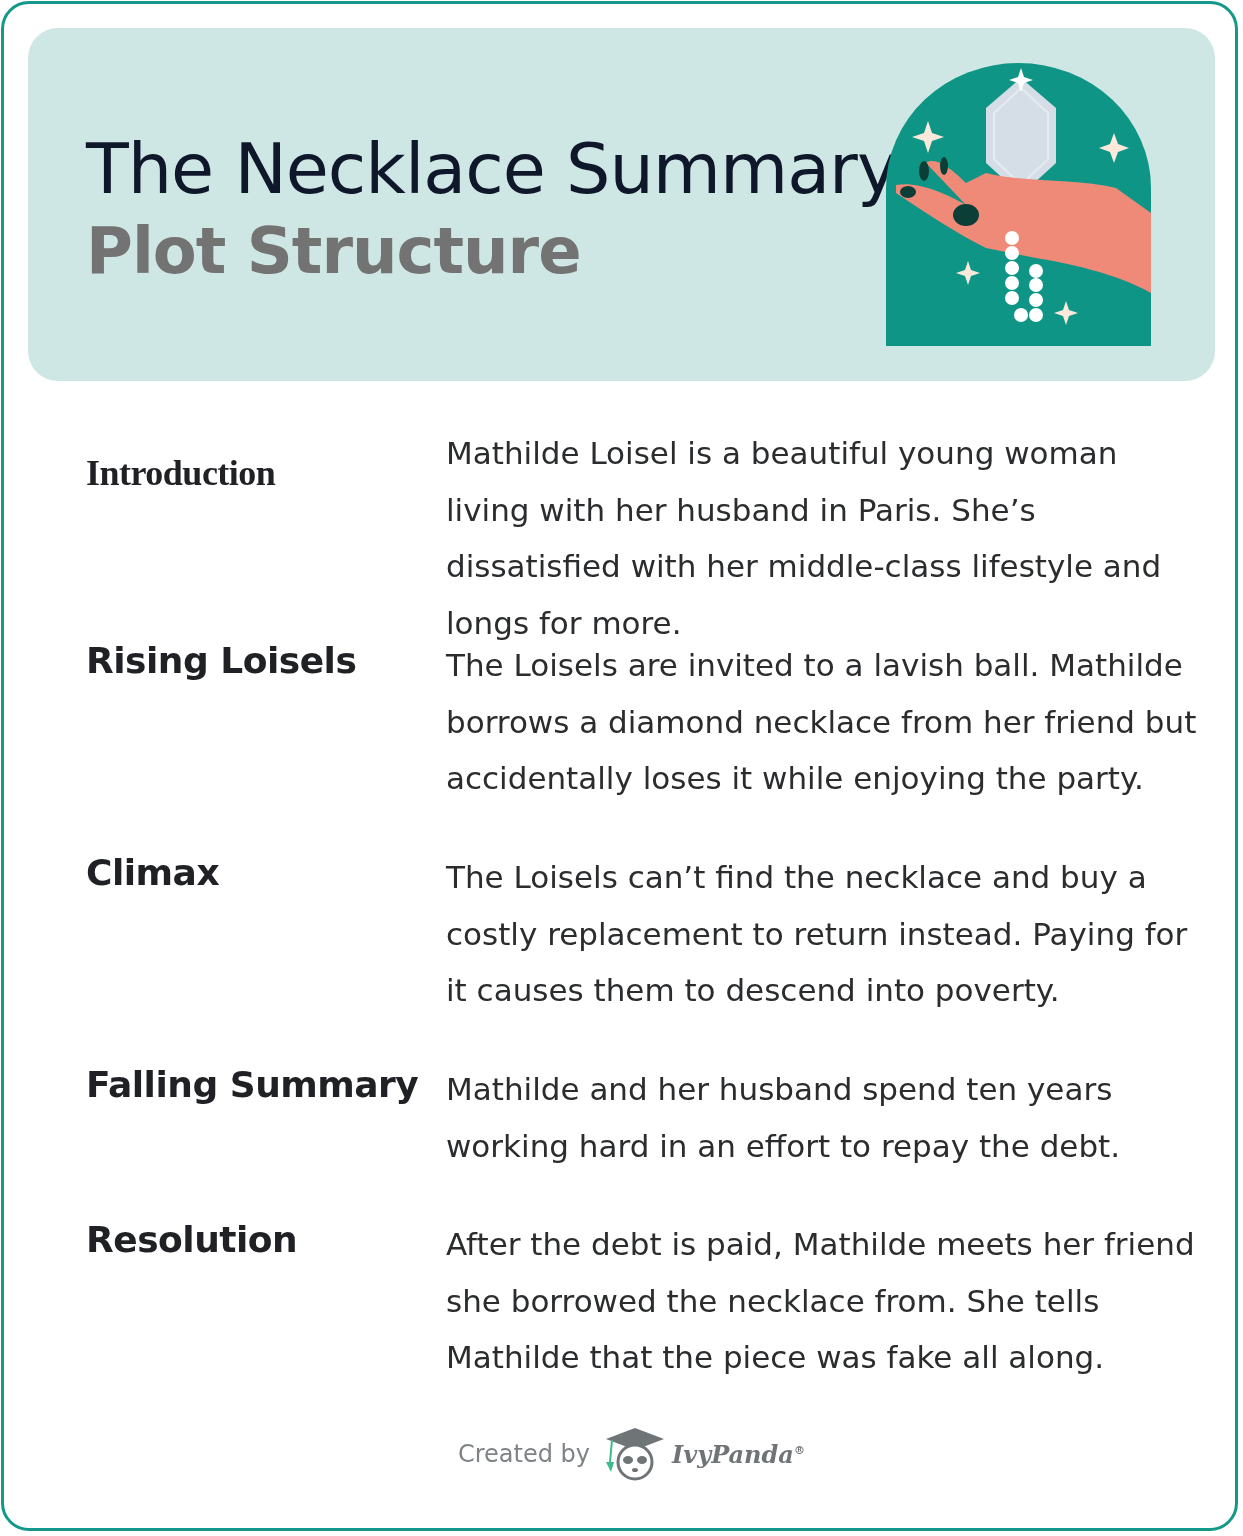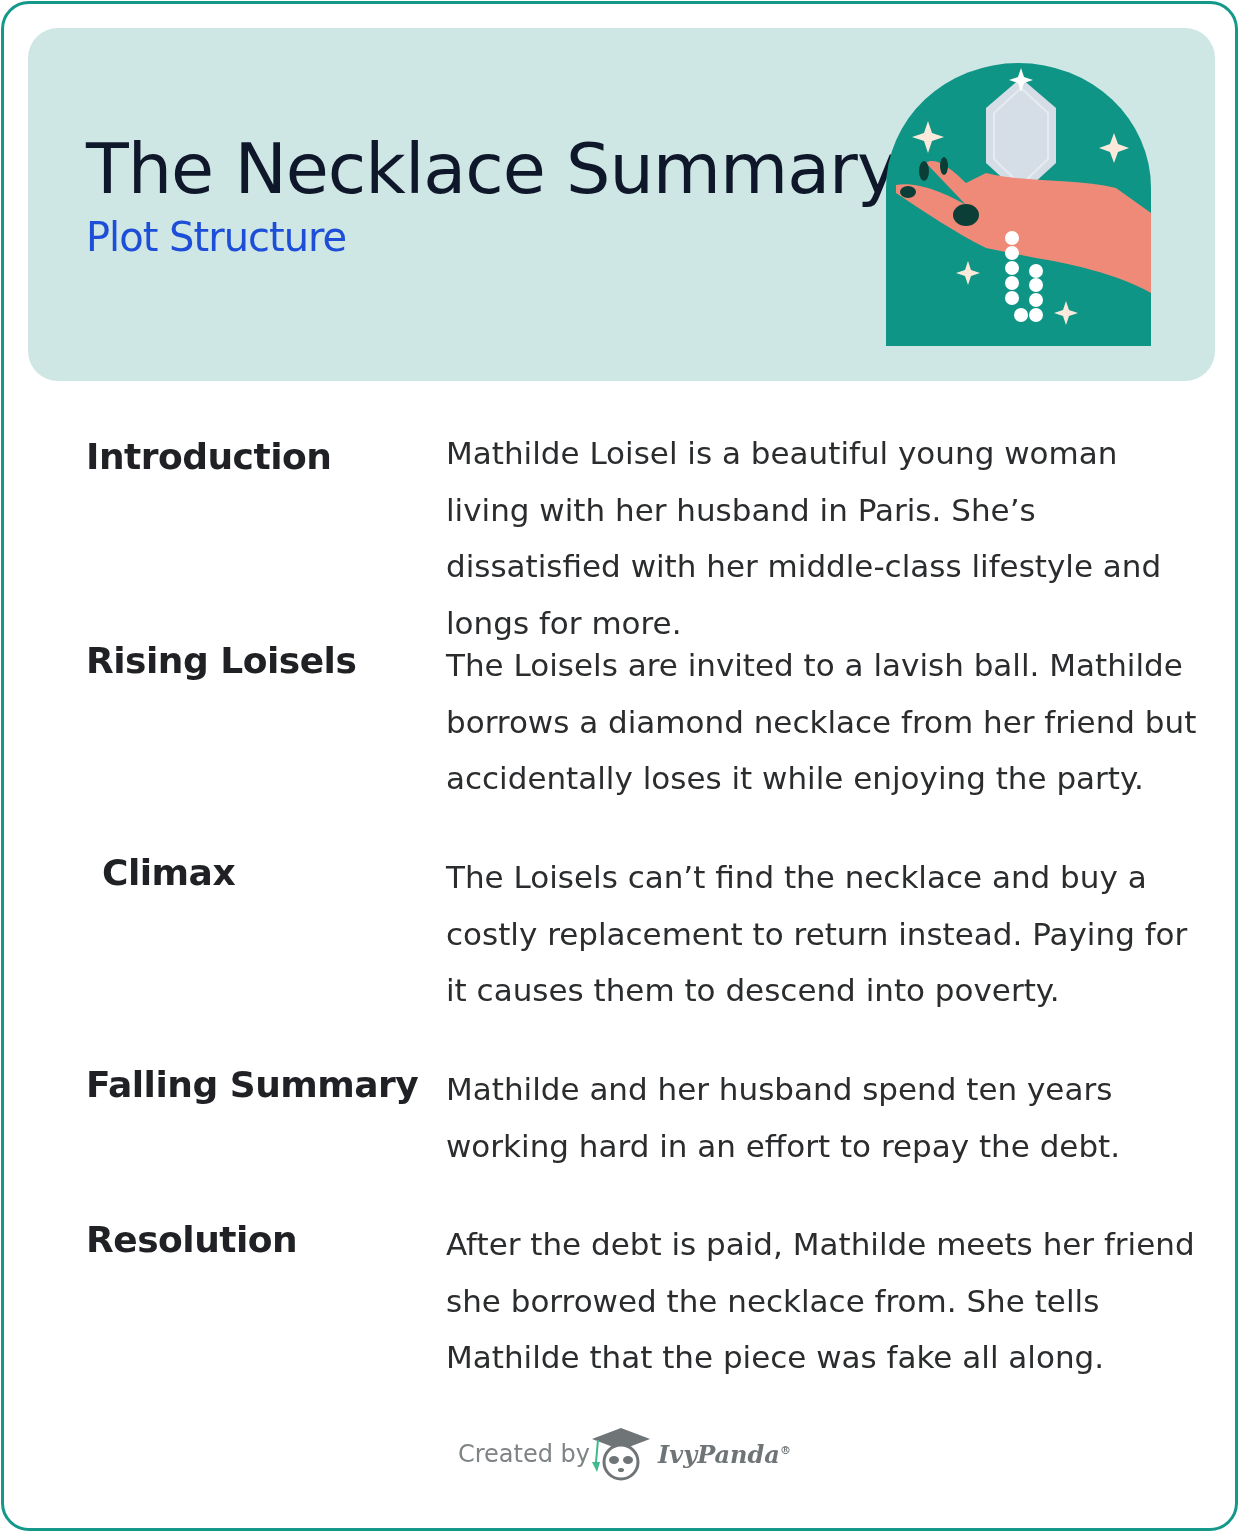--- a/index.html
+++ b/index.html
@@ -1,25 +1,25 @@
 <!DOCTYPE html>
 <html><head>
 <meta charset="utf-8">
 <style>
   html, body { margin:0; padding:0; background:#ffffff; }
   body { width:1243px; height:1536px; position:relative; overflow:hidden; font-family:"DejaVu Sans", sans-serif; }
   .frame { position:absolute; left:1px; top:1px; width:1237px; height:1530px; border:3px solid #14988a; border-radius:28px; box-sizing:border-box; background:#fff; }
   .header { position:absolute; left:28px; top:28px; width:1187px; height:353px; background:#cfe7e4; border-radius:30px; }
   .title1 { position:absolute; left:86px; top:128px; font-size:70px; font-weight:normal; color:#0f172a; letter-spacing:-1px; }
-  .title2 { position:absolute; left:86px; top:214px; font-size:40px; font-weight:normal; color:#1d4ed8; letter-spacing:-1px; }
+  .title2 { position:absolute; left:86px; top:214px; font-size:64px; font-weight:bold; color:#737373; letter-spacing:-1px; }
   .illus { position:absolute; left:886px; top:63px; width:265px; height:283px; }
   .row-label { position:absolute; left:86px; font-size:36px; font-weight:bold; color:#1f2124; letter-spacing:-0.5px; }
   .row-text { position:absolute; left:446px; width:760px; font-size:31px; line-height:56.5px; color:#2a2c2e; }
   .footer { position:absolute; left:458px; top:1424px; height:60px; display:flex; align-items:center; }
-  .created { font-size:24px; color:#7e8386; margin-right:0; }
+  .created { font-size:24px; color:#7e8386; margin-right:14px; }
   .brand { font-family:"DejaVu Serif", serif; font-size:24px; font-weight:bold; color:#6f7477; margin-left:6px;font-style:italic; }
   .brand sup { font-size:11px; }
 </style>
 </head>
 <body>
 
 <div class="frame"></div>
 
 <div class="header"></div>
 <div class="title1">The Necklace Summary:</div>
@@ -47,27 +47,27 @@
     <circle cx="126" cy="220" r="7"></circle>
       <circle cx="126" cy="235" r="7"></circle>
       <circle cx="135" cy="252" r="7"></circle>
     <circle cx="150" cy="252" r="7"></circle>
       <circle cx="150" cy="237" r="7"></circle>
       <circle cx="150" cy="222" r="7"></circle>
       <circle cx="150" cy="208" r="7"></circle>
   </g>
 </svg>
 
-<div class="row-label" style="top:436px;">Introduction</div>
+<div class="row-label" style="top:452px;font-family:Liberation Serif, serif;">Introduction</div>
 <div class="row-text" style="top:425px;">Mathilde Loisel is a beautiful young woman living with her husband in Paris. She’s dissatisfied with her middle-class lifestyle and longs for more.</div>
 
 <div class="row-label" style="top:640px;">Rising Loisels</div>
 <div class="row-text" style="top:637px;">The Loisels are invited to a lavish ball. Mathilde borrows a diamond necklace from her friend but accidentally loses it while enjoying the party.</div>
 
-<div class="row-label" style="top:852px;margin-left:16px;">Climax</div>
+<div class="row-label" style="top:852px;">Climax</div>
 <div class="row-text" style="top:849px;">The Loisels can’t find the necklace and buy a costly replacement to return instead. Paying for it causes them to descend into poverty.</div>
 
 <div class="row-label" style="top:1064px;">Falling Summary</div>
 <div class="row-text" style="top:1061px; width:680px;">Mathilde and her husband spend ten years working hard in an effort to repay the debt.</div>
 
 <div class="row-label" style="top:1219px;">Resolution</div>
 <div class="row-text" style="top:1216px;">After the debt is paid, Mathilde meets her friend she borrowed the necklace from. She tells Mathilde that the piece was fake all along.</div>
 
 <div class="footer">
   <span class="created">Created by</span>

